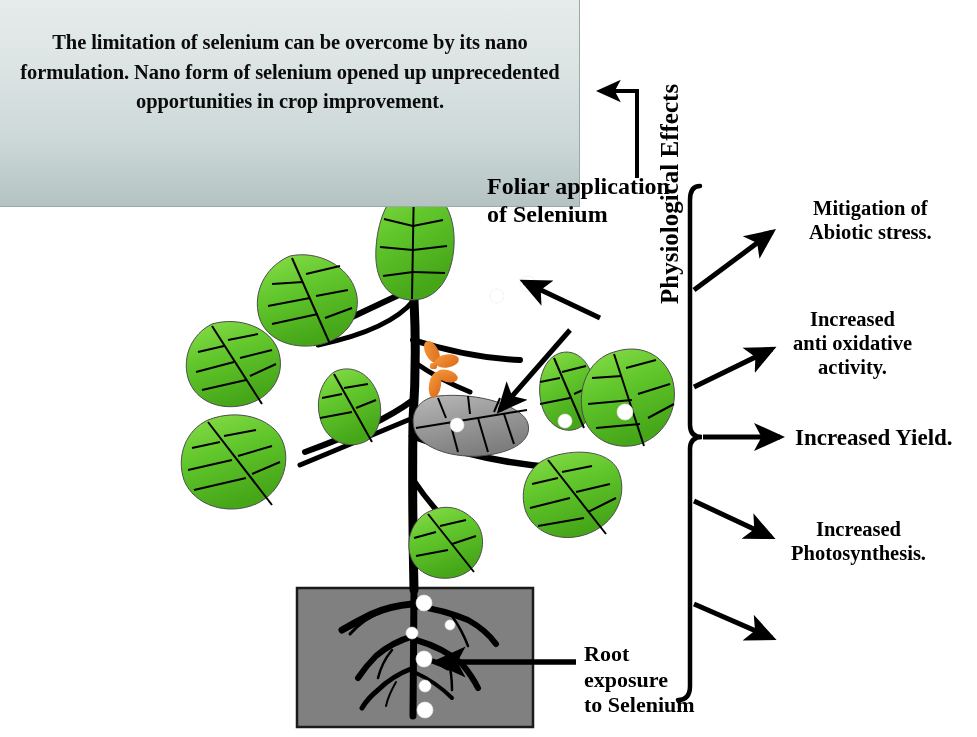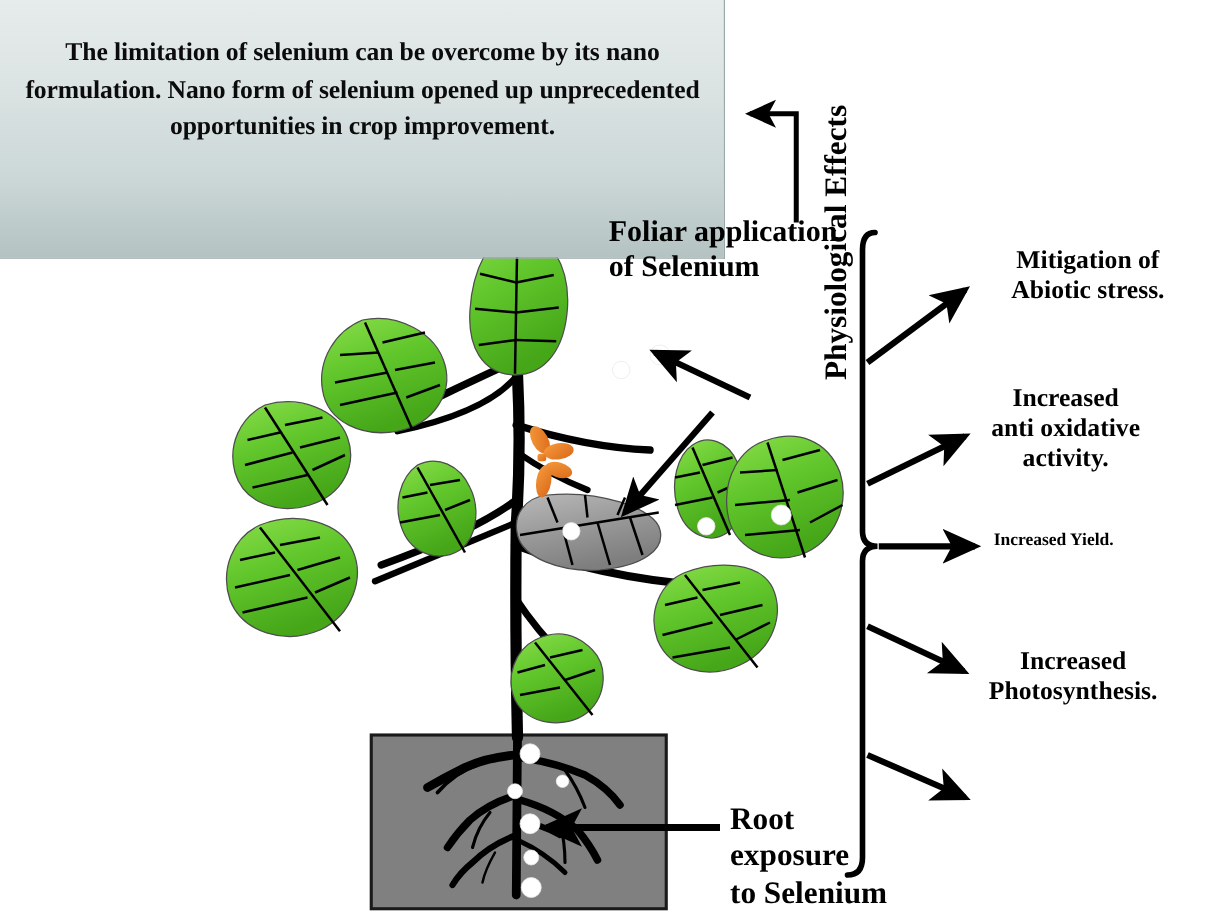--- a/index.html
+++ b/index.html
@@ -31,25 +31,25 @@
   
   .lbl{
     position:absolute;
     font-weight:bold;
     color:#000000;
     line-height:1.17;
     white-space:pre-line;
   }
 
   #foliar-label{left:487px;top:172px;font-size:24px;}
-  #root-label{left:584px;top:641px;font-size:25px;}
+  #root-label{left:584px;top:641px;font-size:22px;}
 
   #eff-1{left:785px;top:197px;font-size:20.5px;margin-left:24px;}
   #eff-2{left:793px;top:308px;font-size:20.5px;}
-  #eff-3{left:795px;top:425px;font-size:14px;}
+  #eff-3{left:795px;top:425px;font-size:23px;}
   #eff-4{left:791px;top:518px;font-size:20.5px;}
   #eff-5{left:786px;top:622px;font-size:20.5px;}
 
   
   #brace-title{
     position:absolute;
     left:656px;top:274px;
     width:300px;height:30px;
     transform:rotate(-90deg);
     transform-origin:15px 15px;

